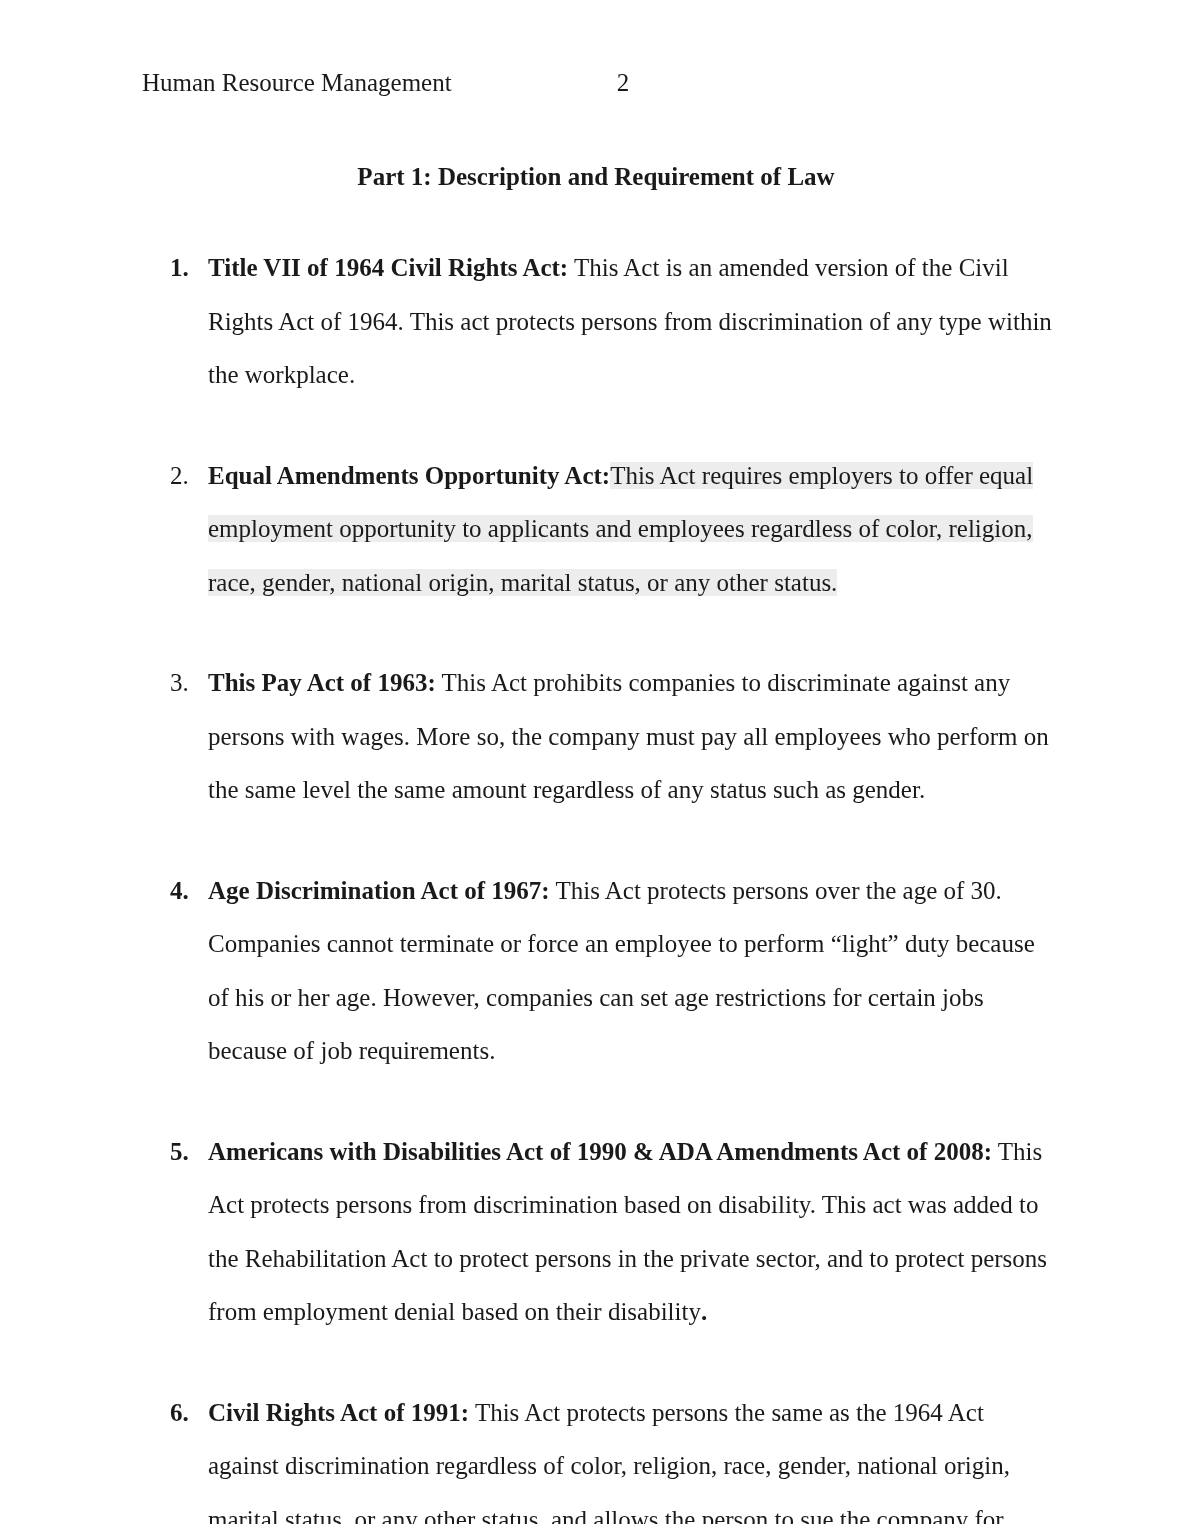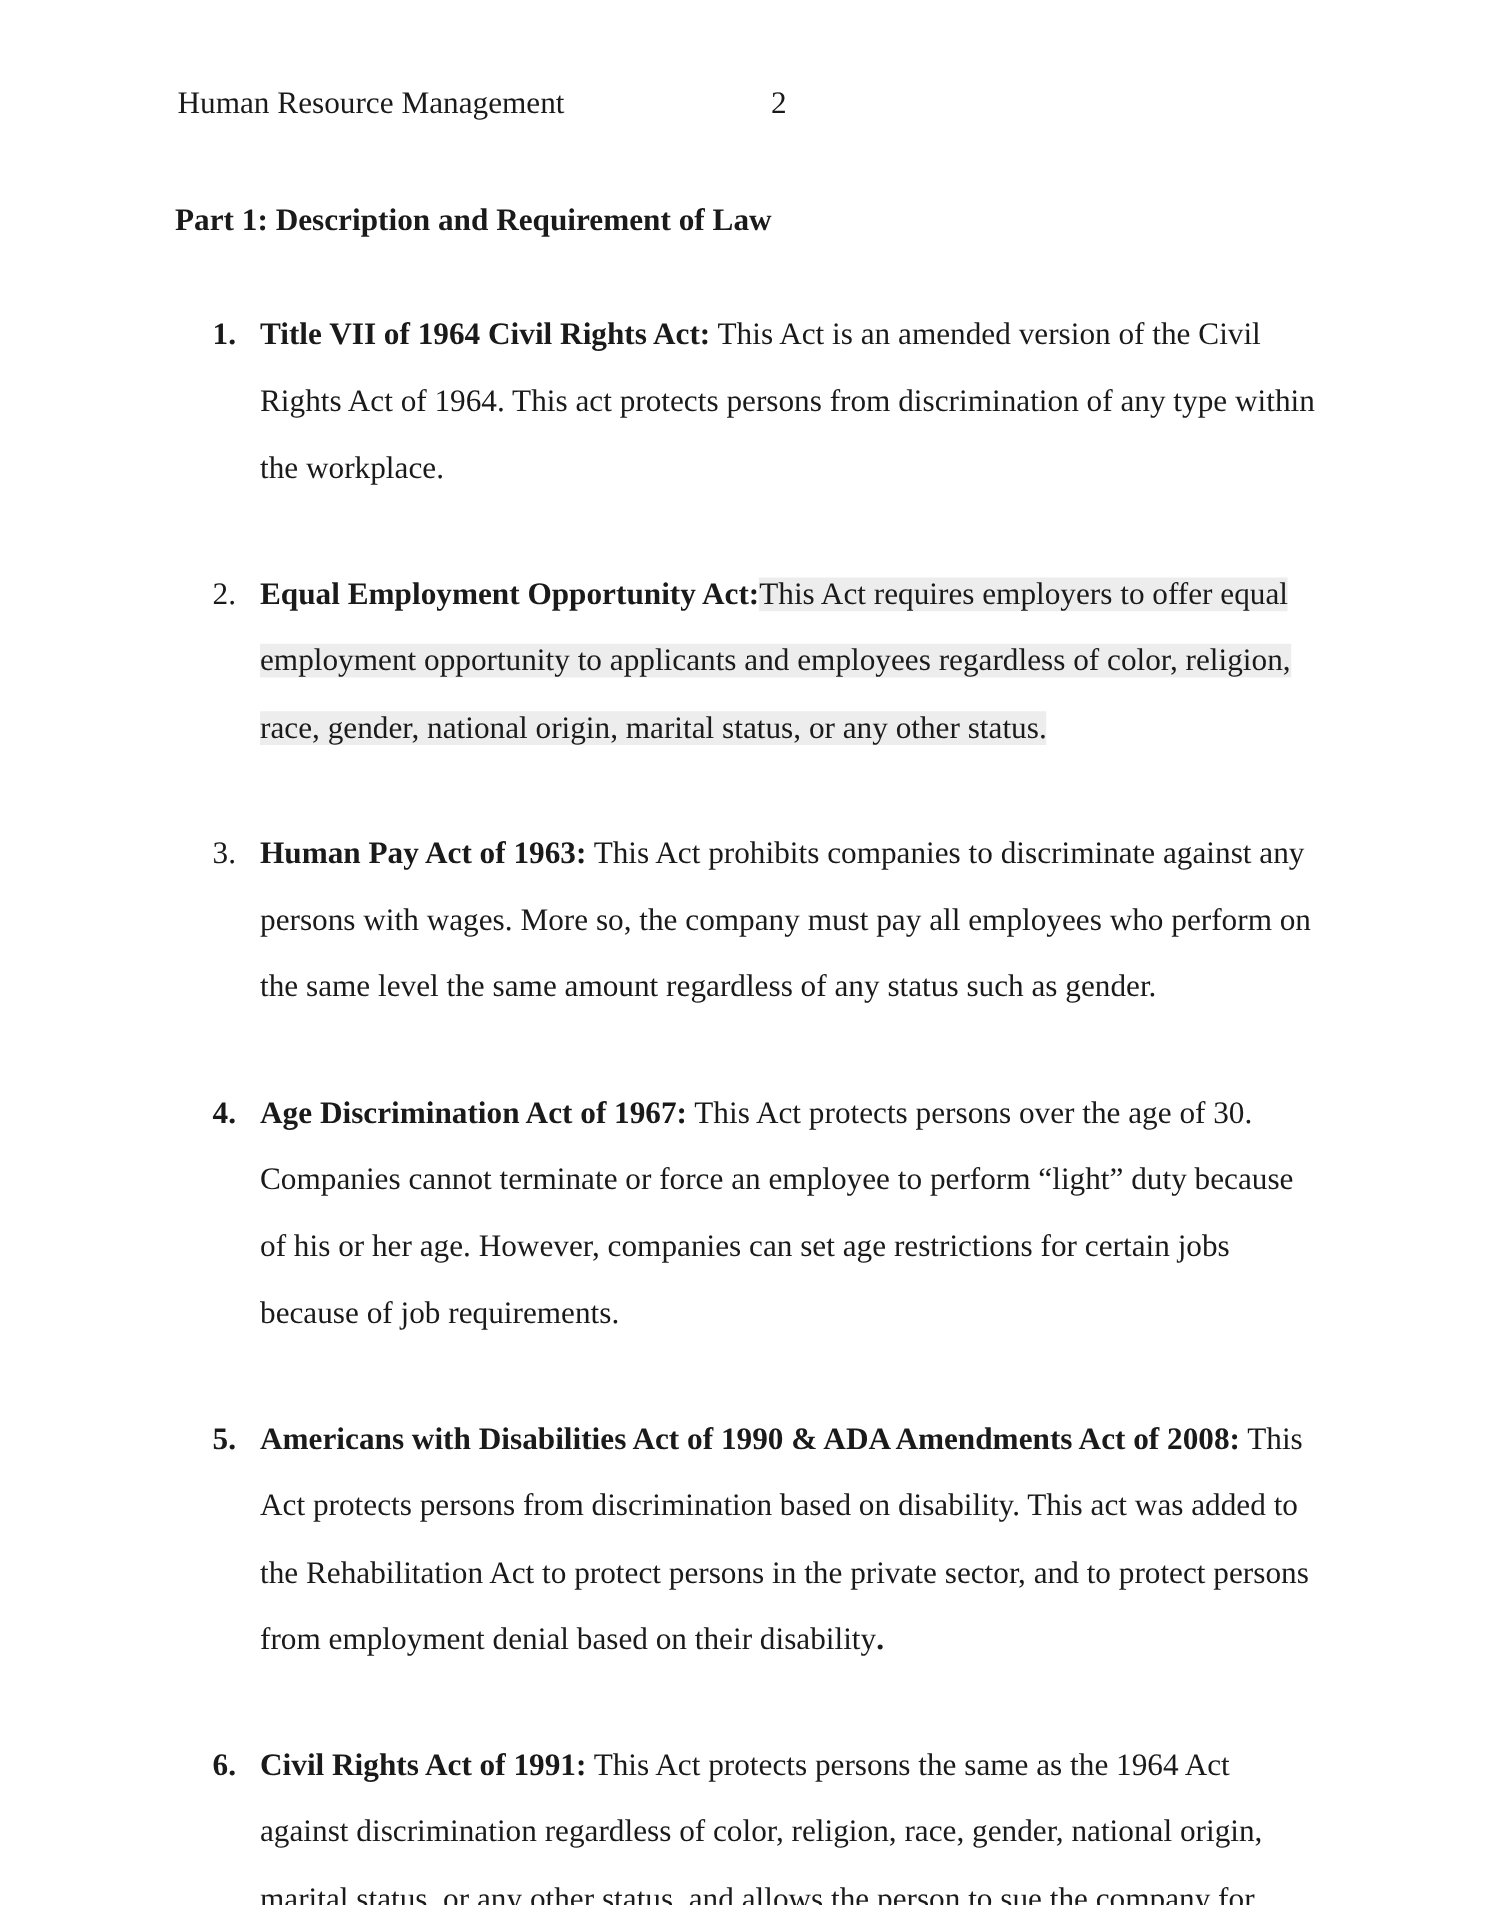--- a/index.html
+++ b/index.html
@@ -53,20 +53,21 @@
     top: 160px;
     left: 140px;
     width: 912px;
   }
 
   .section-heading {
     font-size: 25px;
     font-weight: bold;
     line-height: 34px;
     margin: 0 0 0 0;
+    text-align: center;
   }
 
   ol.law-list {
     list-style: none;
     margin: 0;
     padding: 0;
   }
 
   li.law-item {
     position: relative;
@@ -126,25 +127,25 @@
 
     <div class="section-heading">Part 1: Description and Requirement of Law</div>
 
     <ol class="law-list">
 
       <li class="law-item">
         <span class="item-number bold">1.</span><span class="item-label">Title VII of 1964 Civil Rights Act:</span><span class="item-text"> This Act is an amended version of the Civil Rights Act of 1964. This act protects persons from discrimination of any type within the workplace.</span>
       </li>
 
       <li class="law-item">
-        <span class="item-number">2.</span><span class="item-label">Equal Employment Opportunity Act:</span><span class="item-text hl">This Act requires employers to offer equal employment opportunity to applicants and employees regardless of color, religion, race, gender, national origin, marital status, or any other status.</span>
+        <span class="item-number">2.</span><span class="item-label">Equal Amendments Opportunity Act:</span><span class="item-text hl">This Act requires employers to offer equal employment opportunity to applicants and employees regardless of color, religion, race, gender, national origin, marital status, or any other status.</span>
       </li>
 
       <li class="law-item">
-        <span class="item-number">3.</span><span class="item-label">Human Pay Act of 1963:</span><span class="item-text"> This Act prohibits companies to discriminate against any persons with wages. More so, the company must pay all employees who perform on the same level the same amount regardless of any status such as gender.</span>
+        <span class="item-number">3.</span><span class="item-label">This Pay Act of 1963:</span><span class="item-text"> This Act prohibits companies to discriminate against any persons with wages. More so, the company must pay all employees who perform on the same level the same amount regardless of any status such as gender.</span>
       </li>
 
       <li class="law-item">
         <span class="item-number bold">4.</span><span class="item-label">Age Discrimination Act of 1967:</span><span class="item-text"> This Act protects persons over the age of 30. Companies cannot terminate or force an employee to perform “light” duty because of his or her age. However, companies can set age restrictions for certain jobs because of job requirements.</span>
       </li>
 
       <li class="law-item">
         <span class="item-number bold">5.</span><span class="item-label">Americans with Disabilities Act of 1990 &amp; ADA Amendments Act of 2008:</span><span class="item-text"> This Act protects persons from discrimination based on disability. This act was added to the Rehabilitation Act to protect persons in the private sector, and to protect persons from employment denial based on their disability</span><span class="bold-dot">.</span>
       </li>
 

